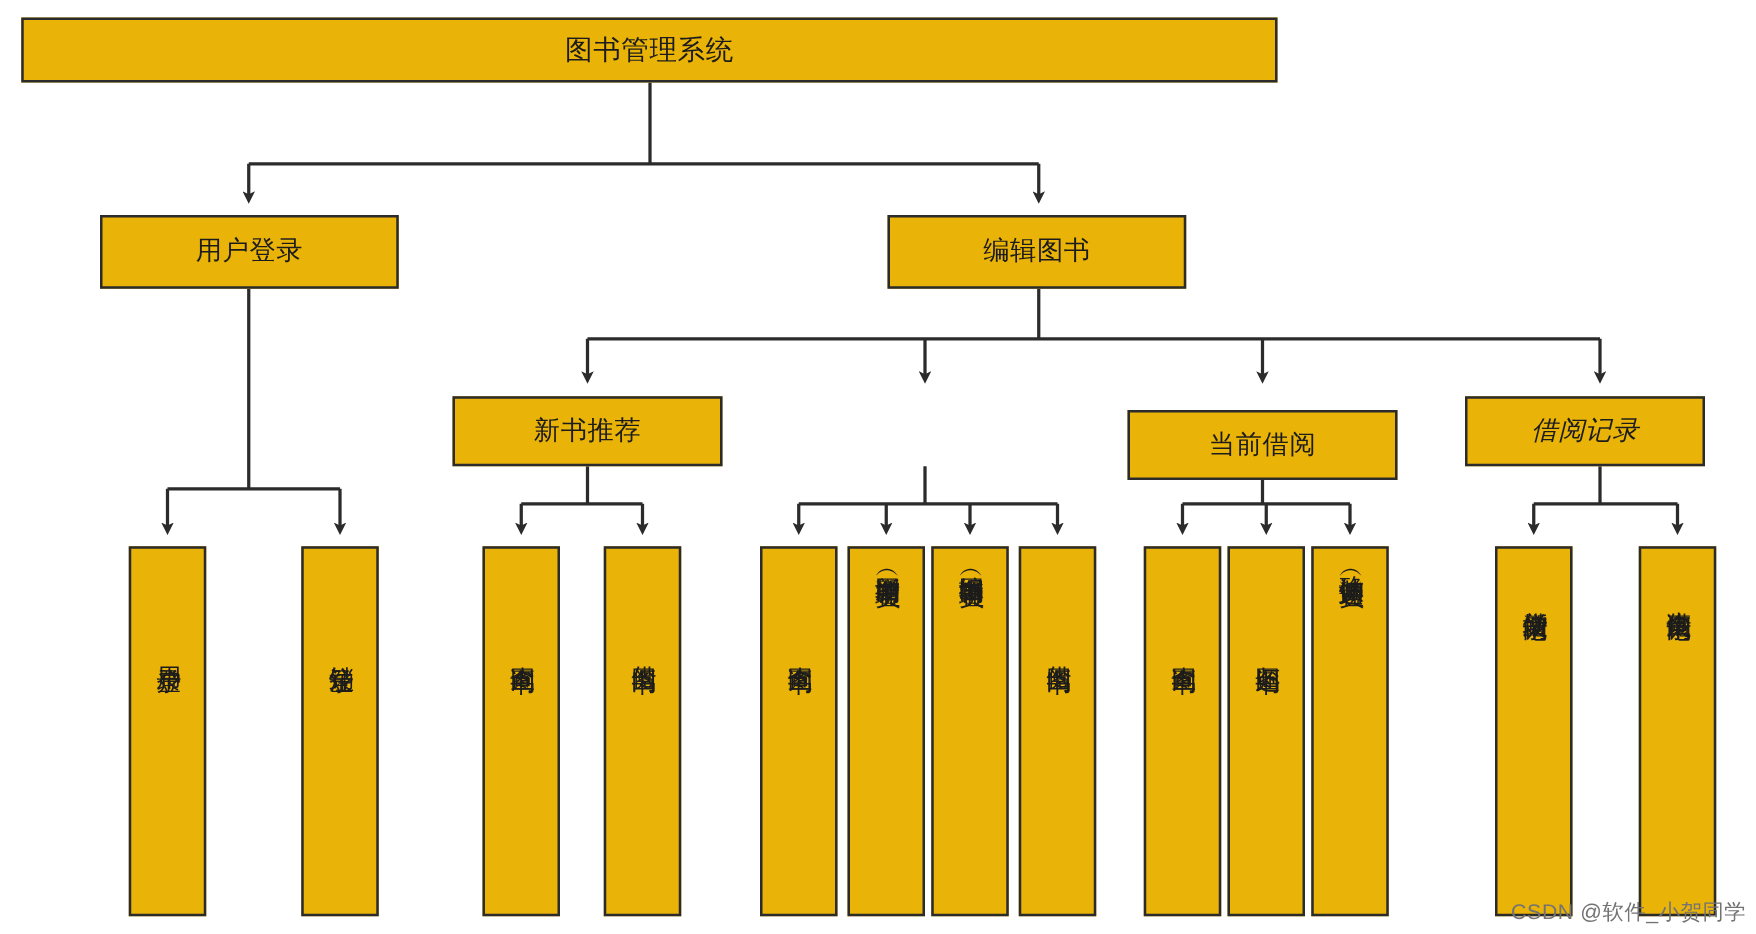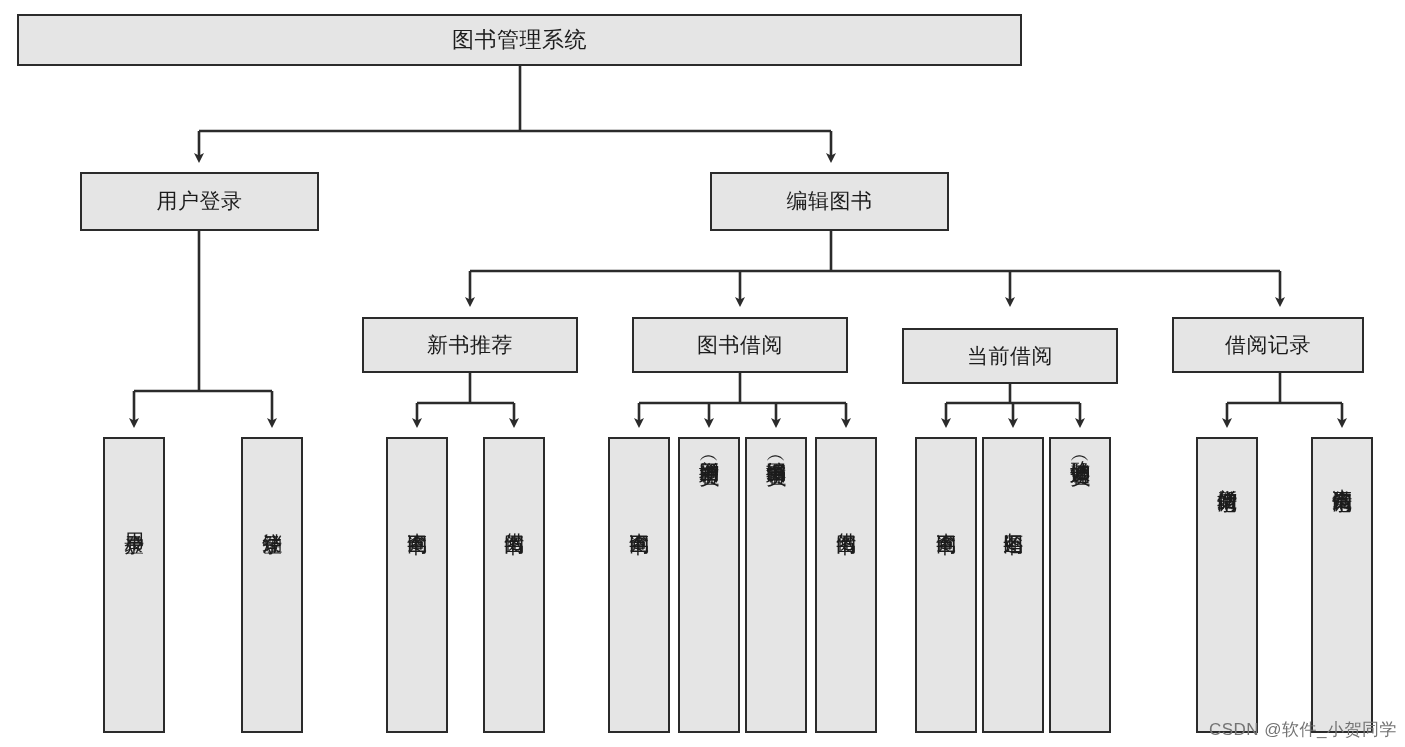--- a/index.html
+++ b/index.html
@@ -22,21 +22,21 @@
     left: 0;
     top: 0;
     width: 1405px;
     height: 747px;
     pointer-events: none;
   }
   .node {
     position: absolute;
     box-sizing: border-box;
     border: 2.5px solid #2b2b2b;
-    background: #e5e5e5;
+    background: #eab308;
     display: flex;
     align-items: center;
     justify-content: center;
     color: #1c1c1c;
   }
   .node .label {
     font-size: 21px;
     line-height: 1.15;
     letter-spacing: 0.5px;
     white-space: nowrap;
@@ -129,29 +129,26 @@
   </div>
 
   <div class="node" style="left:710px; top:172px; width:239px; height:59px;">
     <span class="label">编辑图书</span>
   </div>
 
   <div class="node" style="left:362px; top:317px; width:216px; height:56px;">
     <span class="label">新书推荐</span>
   </div>
 
-  <div class="node" style="left:632px; top:317px; width:216px; height:56px;">
-    <span class="label">图书借阅</span>
-  </div>
 
   <div class="node" style="left:902px; top:328px; width:216px; height:56px;">
     <span class="label">当前借阅</span>
   </div>
 
-  <div class="node" style="left:1172px; top:317px; width:192px; height:56px;">
+  <div class="node" style="left:1172px; top:317px; width:192px; height:56px;font-style:italic;">
     <span class="label">借阅记录</span>
   </div>
 
   <div class="node leaf" style="left:103px; top:437px; width:62px; height:296px; padding-top:78px;">
     <span class="label">用户登录</span>
   </div>
 
   <div class="node leaf" style="left:241px; top:437px; width:62px; height:296px; padding-top:78px;">
     <span class="label">注销登录</span>
   </div>

